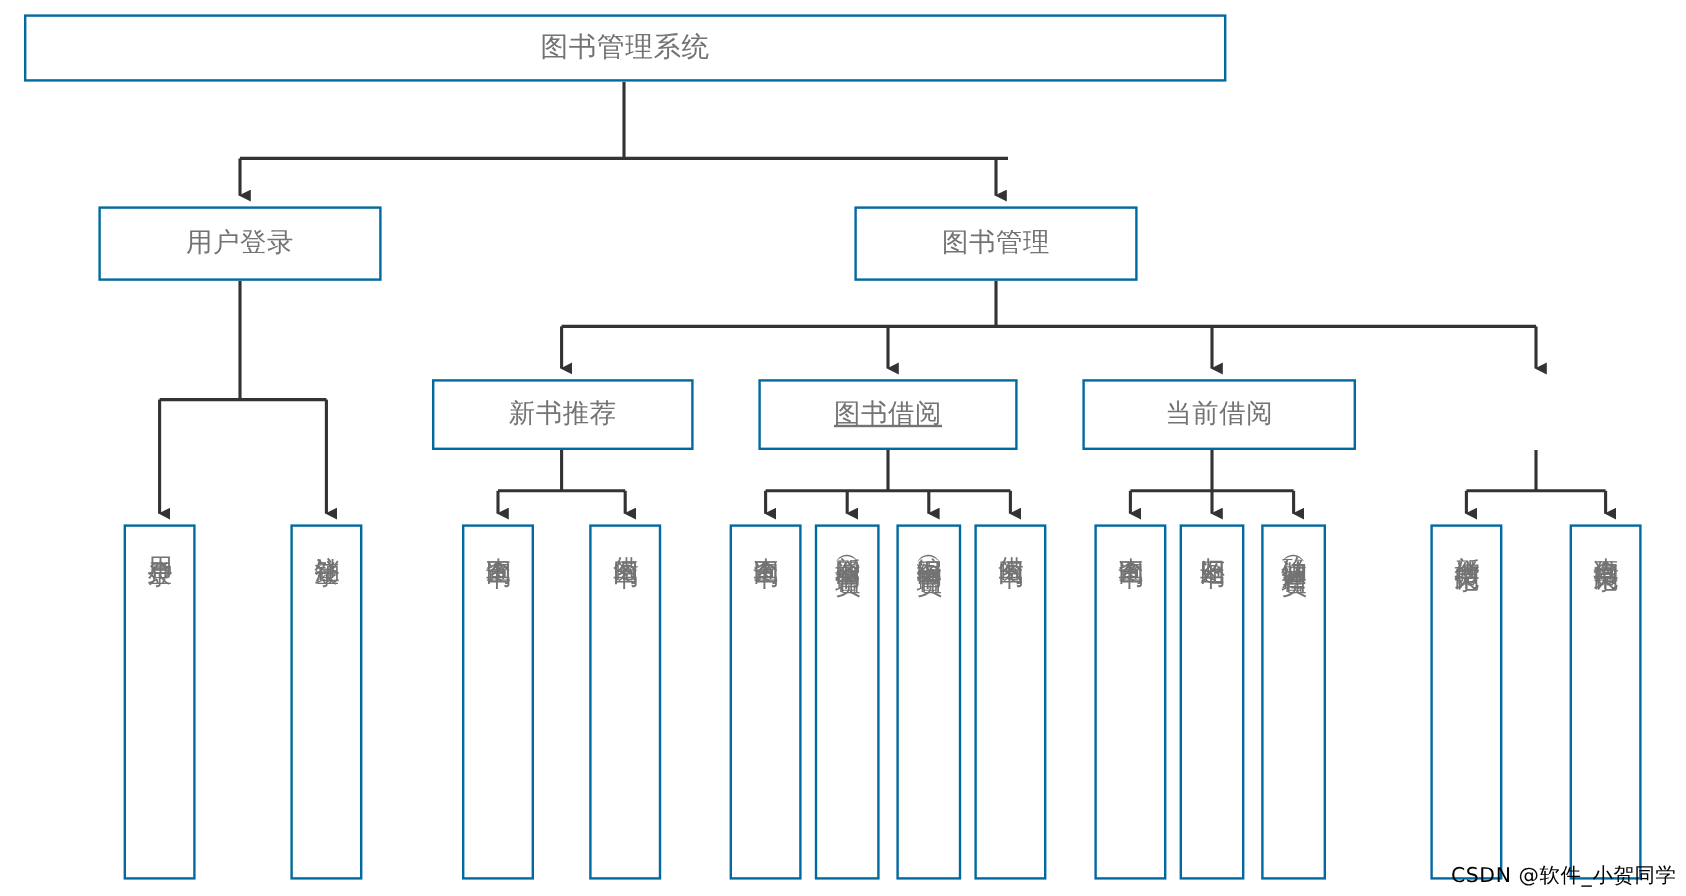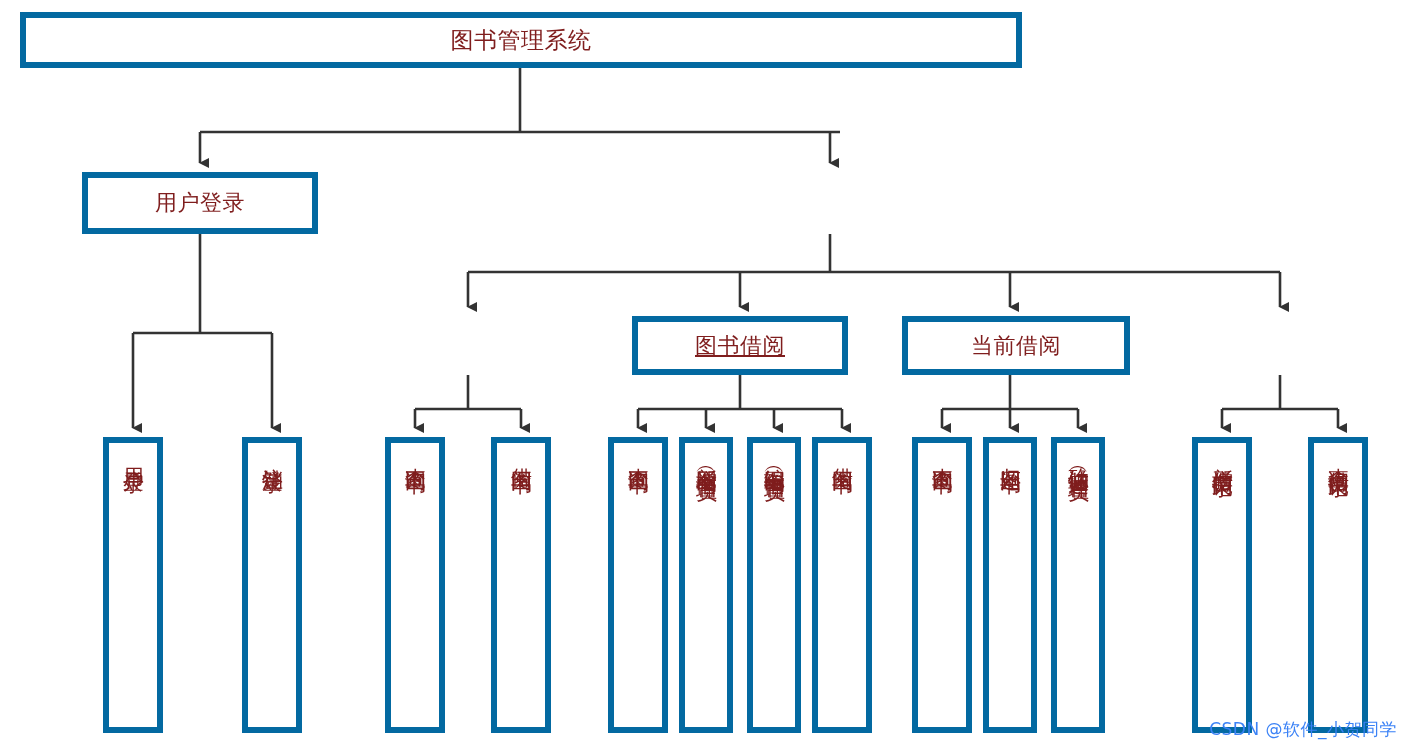--- a/index.html
+++ b/index.html
@@ -21,26 +21,26 @@
     position: absolute;
     left: 0;
     top: 0;
     width: 1405px;
     height: 747px;
     pointer-events: none;
   }
   .node {
     position: absolute;
     box-sizing: border-box;
-    border: 6px solid #0369a1;
+    border: 2px solid #0369a1;
     background: #ffffff;
     display: flex;
     align-items: center;
     justify-content: center;
-    color: #7f1d1d;
+    color: #737373;
   }
   .node .lbl {
     display: block;
     text-align: center;
     line-height: 1.16;
     letter-spacing: 0.5px;
   }
   
   .node.horiz .lbl {
     font-size: 22px;
@@ -61,21 +61,21 @@
     font-size: 21px;
     line-height: 1.0;
     letter-spacing: 2px;
     max-height: 278px;
   }
   .watermark {
     position: absolute;
     right: 8px;
     bottom: 6px;
     font-size: 17px;
-    color: #3b82f6;
+    color: #000000;
     white-space: nowrap;
     letter-spacing: 0.5px;
   }
 </style>
 </head>
 <body>
 
 <div id="canvas">
 
   <svg id="wires" viewBox="0 0 1405 747">
@@ -129,21 +129,27 @@
   </svg>
 
   <div class="node horiz root" style="left:20px; top:12px; width:1002px; height:56px;">
     <span class="lbl">图书管理系统</span>
   </div>
 
   <div class="node horiz" style="left:82px; top:172px; width:236px; height:62px;">
     <span class="lbl">用户登录</span>
   </div>
 
-
+  <div class="node horiz" style="left:712px; top:172px; width:236px; height:62px;">
+    <span class="lbl">图书管理</span>
+  </div>
+
+  <div class="node horiz" style="left:360px; top:316px; width:218px; height:59px;">
+    <span class="lbl">新书推荐</span>
+  </div>
 
   <div class="node horiz" style="left:632px; top:316px; width:216px; height:59px;text-decoration:underline;">
     <span class="lbl">图书借阅</span>
   </div>
 
   <div class="node horiz" style="left:902px; top:316px; width:228px; height:59px;">
     <span class="lbl">当前借阅</span>
   </div>
 
 

